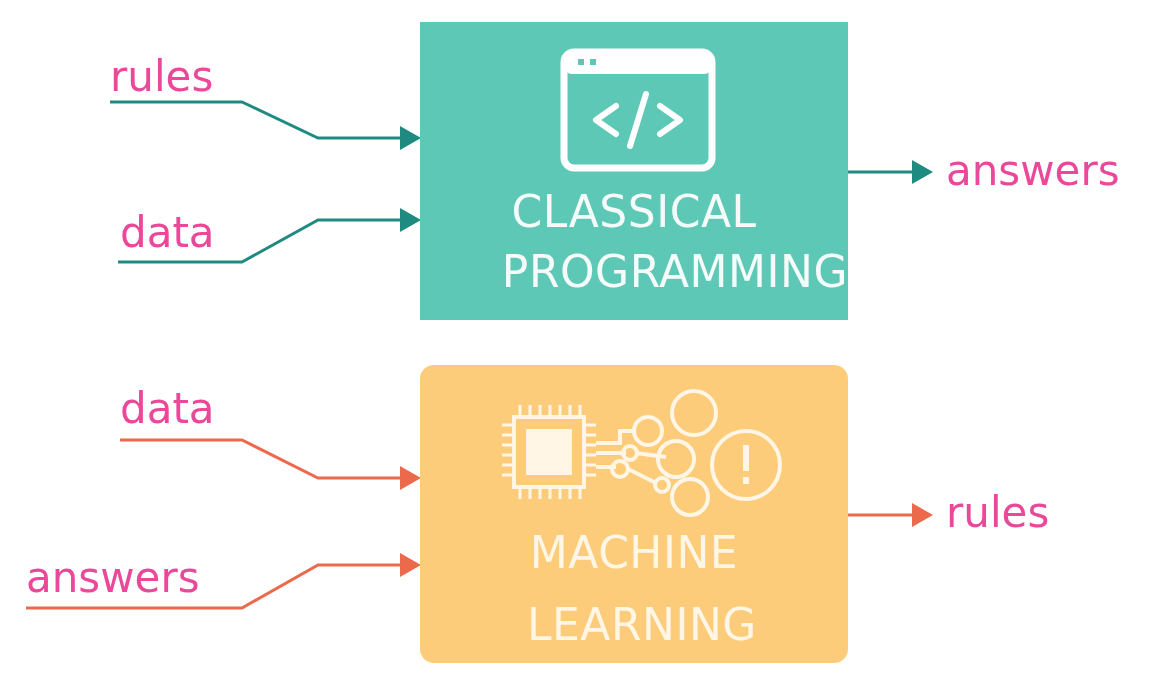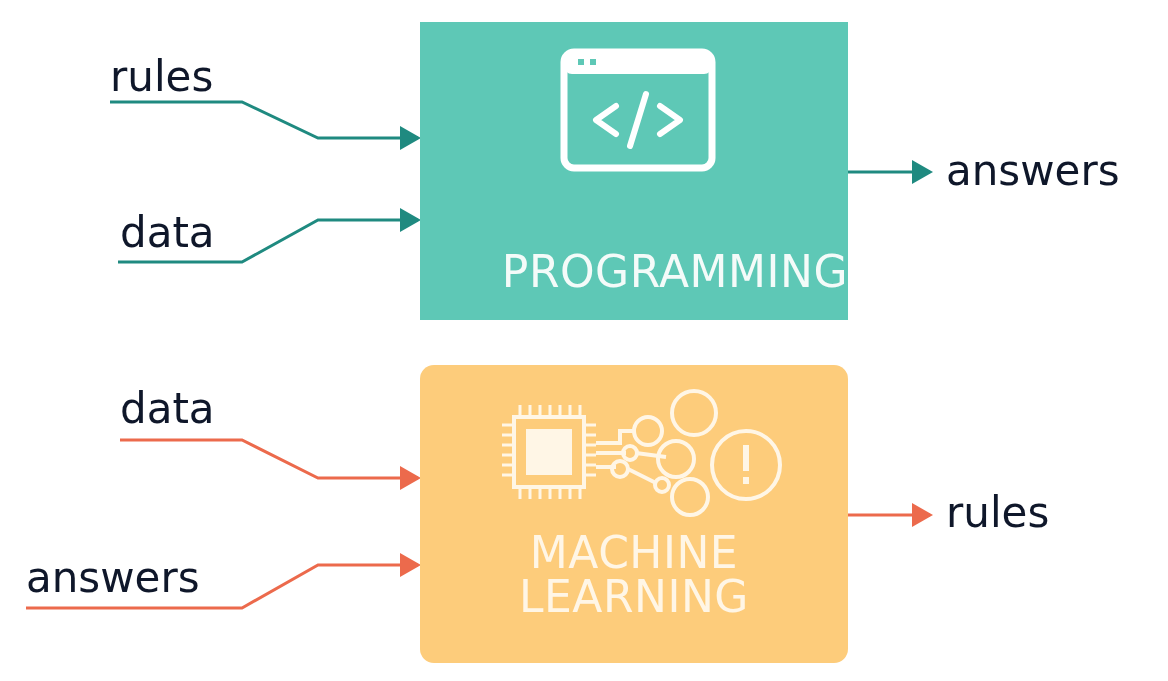--- a/index.html
+++ b/index.html
@@ -4,21 +4,21 @@
 <style>
   html, body { margin:0; padding:0; background:#ffffff; }
   body { width:1168px; height:681px; position:relative; overflow:hidden;
          font-family:"DejaVu Sans", "Liberation Sans", sans-serif; }
   .box { position:absolute; left:420px; width:428px; height:298px; }
   .box-teal { top:22px; background:#5ec8b6; }
   .box-orange { top:365px; background:#fdcc7b;border-radius:14px; }
   .box-title { position:absolute; left:0; width:100%; text-align:center;
                color:#f4fbf9; font-size:44px; line-height:56px; letter-spacing:0.5px; }
   .box-orange .box-title { color:#fff6e6; }
-  .label { position:absolute; color:#0f172a; font-size:42px; line-height:50px; }
+  .label { position:absolute; color:#ec4899; font-size:42px; line-height:50px; }
   svg.wires { position:absolute; left:0; top:0; }
   .icon { position:absolute; }
 </style>
 </head>
 <body>
 
 <svg class="wires" width="1168" height="681">
   <defs>
     <marker id="ahT" markerWidth="8" markerHeight="8" refX="6" refY="4" orient="auto">
       <path d="M0,0 L7,4 L0,8 z" fill="#1f8a80"></path>
@@ -50,20 +50,21 @@
 <div class="box box-teal">
   <svg class="icon" style="left:140px; top:26px;" width="156" height="124" viewBox="0 0 156 124">
     <rect x="4" y="4" width="148" height="116" rx="10" fill="none" stroke="#ffffff" stroke-width="7"></rect>
     <rect x="4" y="4" width="148" height="22" rx="8" fill="#ffffff"></rect>
     <rect x="18" y="11" width="6" height="6" fill="#5ec8b6"></rect>
     <rect x="30" y="11" width="6" height="6" fill="#5ec8b6"></rect>
     <polyline points="56,58 36,72 56,86" fill="none" stroke="#ffffff" stroke-width="6" stroke-linecap="round" stroke-linejoin="round"></polyline>
     <line x1="86" y1="46" x2="70" y2="98" stroke="#ffffff" stroke-width="6" stroke-linecap="round"></line>
     <polyline points="100,58 120,72 100,86" fill="none" stroke="#ffffff" stroke-width="6" stroke-linecap="round" stroke-linejoin="round"></polyline>
   </svg>
+  <div class="box-title" style="top:162px;">CLASSICAL</div>
   <div class="box-title" style="top:222px;text-align:right;">PROGRAMMING</div>
 </div>
 
 <div class="box box-orange">
   <svg class="icon" style="left:76px; top:22px;" width="290" height="130" viewBox="0 0 290 130">
     <g stroke="#fff6e6" stroke-width="4" fill="none">
 
       <rect x="18" y="30" width="70" height="70"></rect>
       <g stroke-width="3">
         <line x1="24" y1="18" x2="24" y2="30"></line>
@@ -107,14 +108,14 @@
       <circle cx="180" cy="72" r="18"></circle>
       <circle cx="198" cy="26" r="22"></circle>
       <circle cx="194" cy="110" r="18"></circle>
       <circle cx="250" cy="78" r="34"></circle>
     </g>
     <rect x="247" y="58" width="6" height="26" fill="#fff6e6"></rect>
     <rect x="247" y="90" width="6" height="7" fill="#fff6e6"></rect>
     <rect x="30" y="42" width="46" height="46" fill="#fff6e6"></rect>
   </svg>
   <div class="box-title" style="top:160px;">MACHINE</div>
-  <div class="box-title" style="top:204px;">LEARNING</div>
+  <div class="box-title" style="top:232px;padding-left:8px;">LEARNING</div>
 </div>
 
 </body></html>

